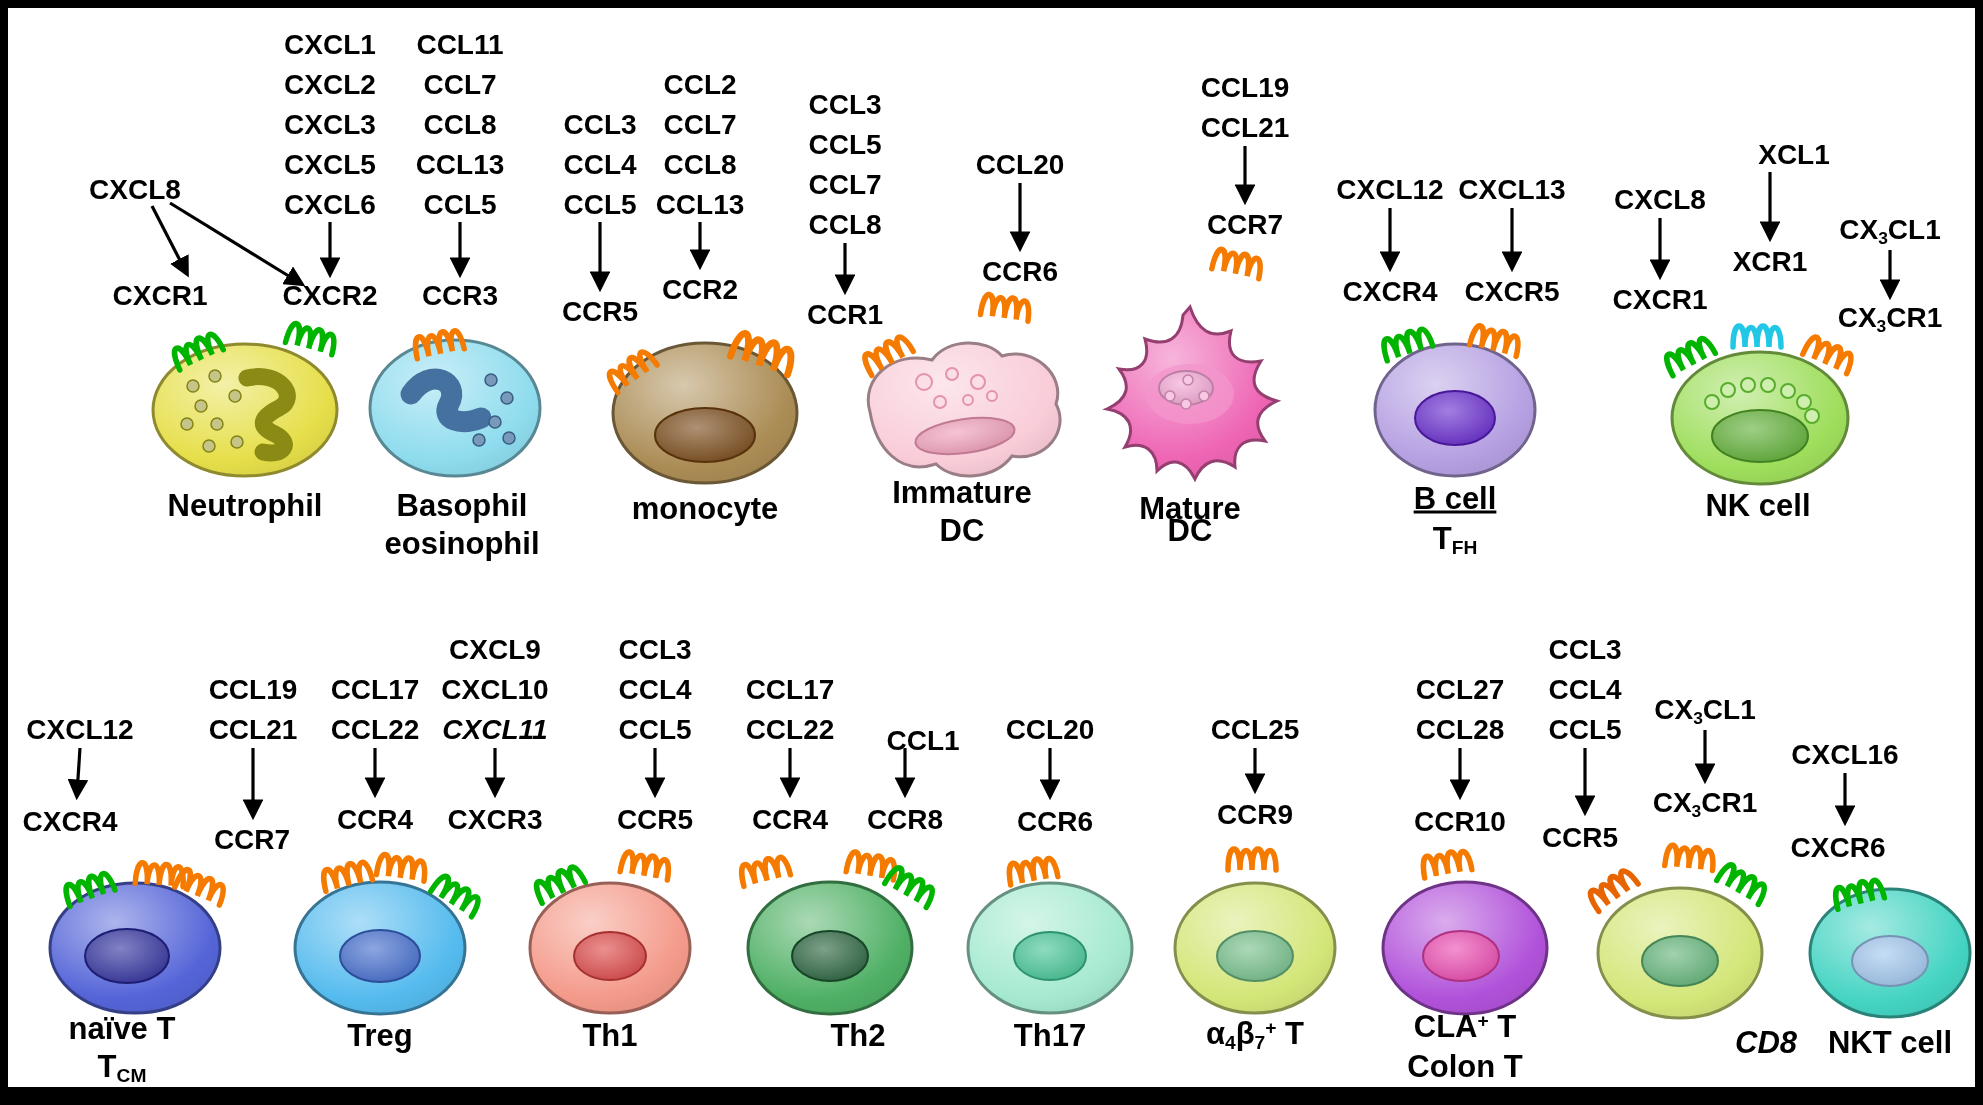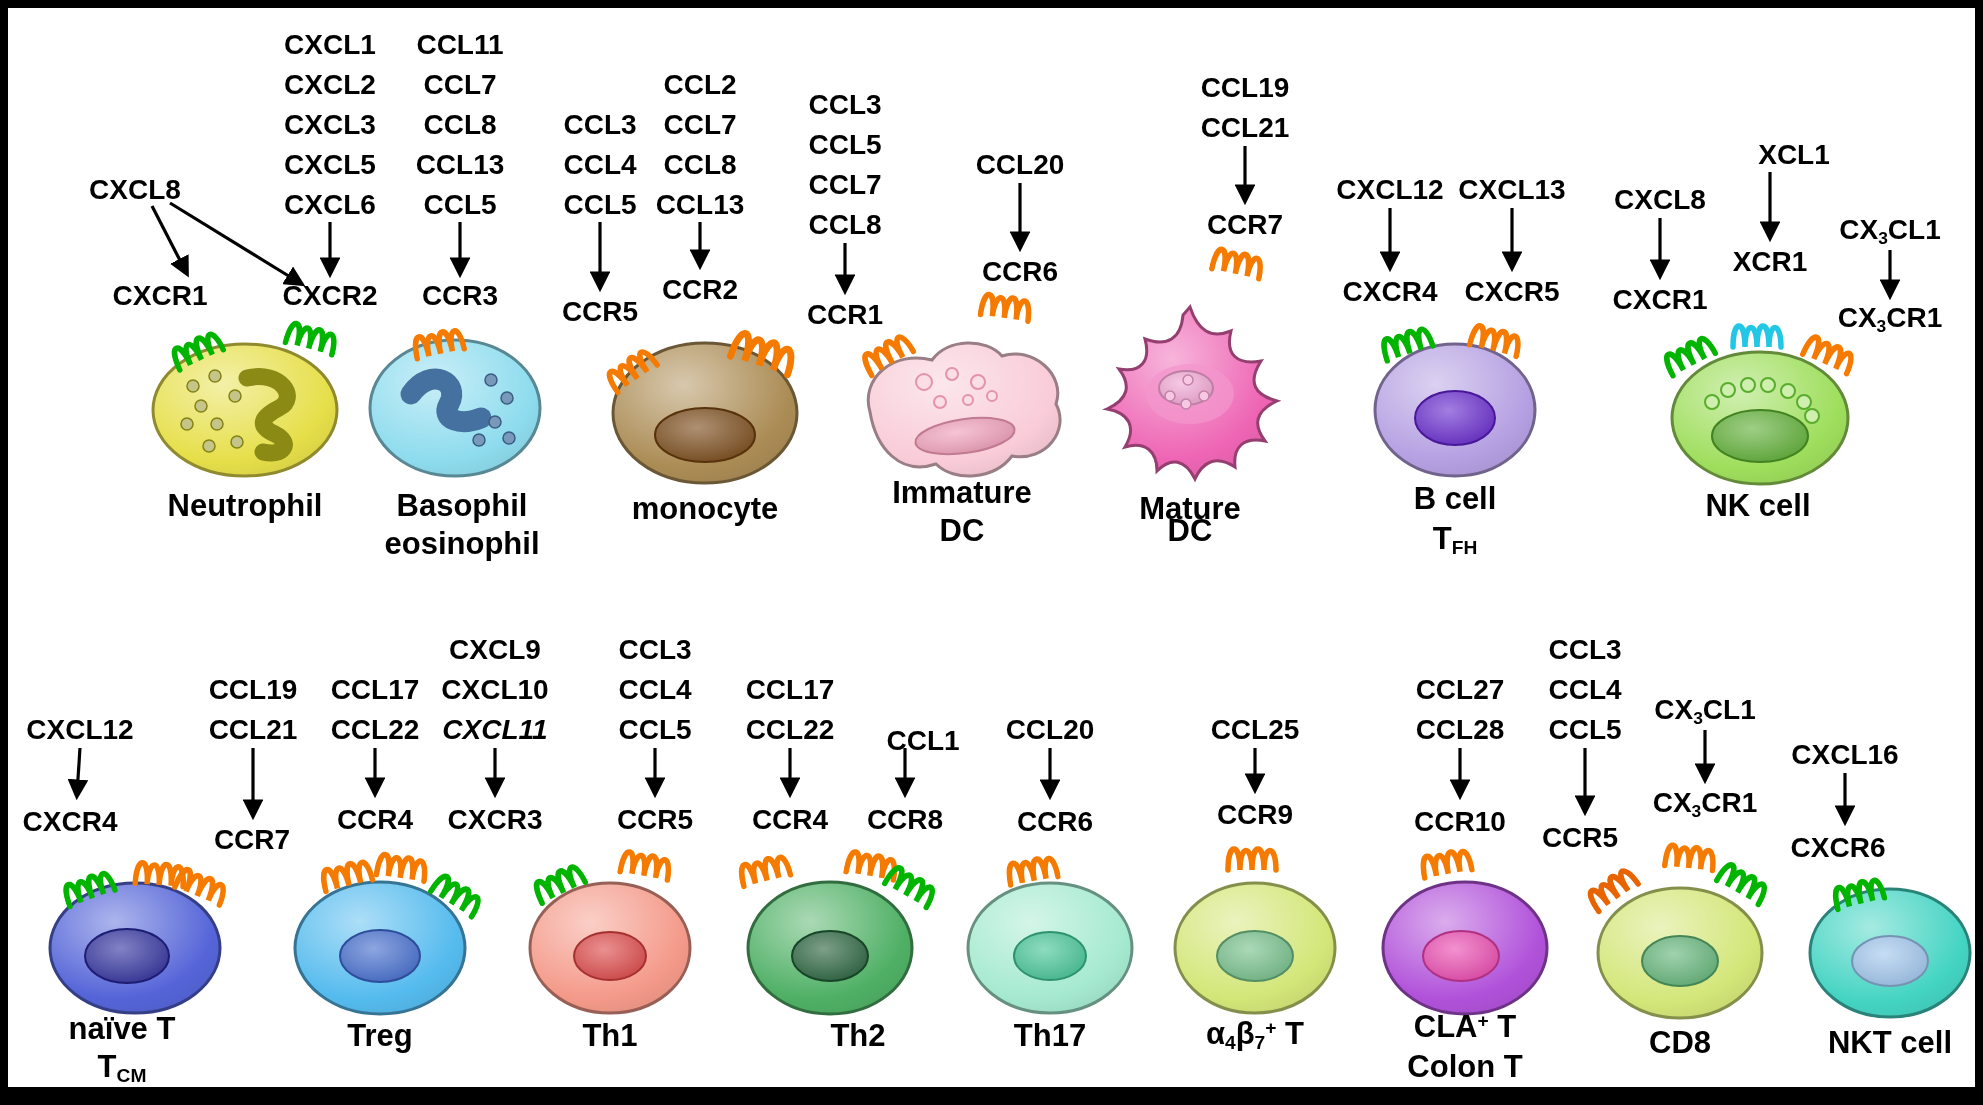--- a/index.html
+++ b/index.html
@@ -240,21 +240,21 @@
     <div class="t" style="left: 1390px; top: 190px;">CXCL12</div>
     <div class="t" style="left: 1512px; top: 190px;">CXCL13</div>
     <div class="t" style="left: 1390px; top: 292px;">CXCR4</div>
     <div class="icon" style="left: 1406px; top: 341px; transform: translate(-50%, -50%) rotate(-18deg) scale(1);"><svg width="54" height="42" viewBox="0 0 54 42">
         <path d="M3,36 C3,8 15,8 15,36 C15,10 27,10 27,36 C27,8 39,8 39,36 C39,10 51,10 51,36" fill="none" stroke="#00b400" stroke-width="5.5" stroke-linecap="round"></path>
       </svg></div>
     <div class="t" style="left: 1512px; top: 292px;">CXCR5</div>
     <div class="icon" style="left: 1496px; top: 338px; transform: translate(-50%, -50%) rotate(14deg) scale(1);"><svg width="54" height="42" viewBox="0 0 54 42">
         <path d="M3,36 C3,8 15,8 15,36 C15,10 27,10 27,36 C27,8 39,8 39,36 C39,10 51,10 51,36" fill="none" stroke="#f57a00" stroke-width="5.5" stroke-linecap="round"></path>
       </svg></div>
-    <div class="t cellname" style="left: 1455px; top: 498px;">B cell</div>
+    <div class="t cellname" style="left: 1455px; top: 498px; text-decoration: underline;">B cell</div>
     <div class="t cellname" style="left: 1455px; top: 540px;"><span>T</span><span class="sb">FH</span></div>
     <div class="cellwrap" style="left: 1760px; top: 420px;"><svg width="192" height="148" viewBox="0 0 192 148">
         <defs>
           <radialGradient id="g-nk-cell" cx="38%" cy="30%" r="90%">
             <stop offset="0%" stop-color="#d0efb1"></stop>
             <stop offset="65%" stop-color="#9ede5c"></stop>
             <stop offset="100%" stop-color="#8bc351"></stop>
           </radialGradient>
           <radialGradient id="n-nk-cell" cx="42%" cy="36%" r="85%">
             <stop offset="0%" stop-color="#9ecf85"></stop>
@@ -494,21 +494,21 @@
     <div class="icon" style="left: 1611px; top: 887px; transform: translate(-50%, -50%) rotate(-35deg) scale(1);"><svg width="54" height="42" viewBox="0 0 54 42">
         <path d="M3,36 C3,8 15,8 15,36 C15,10 27,10 27,36 C27,8 39,8 39,36 C39,10 51,10 51,36" fill="none" stroke="#e86400" stroke-width="5.5" stroke-linecap="round"></path>
       </svg></div>
     <div class="t" style="left: 1705px; top: 805px;"><span>CX</span><span class="sb">3</span><span>CR1</span></div>
     <div class="icon" style="left: 1690px; top: 855px; transform: translate(-50%, -50%) rotate(6deg) scale(1);"><svg width="54" height="42" viewBox="0 0 54 42">
         <path d="M3,36 C3,8 15,8 15,36 C15,10 27,10 27,36 C27,8 39,8 39,36 C39,10 51,10 51,36" fill="none" stroke="#f57a00" stroke-width="5.5" stroke-linecap="round"></path>
       </svg></div>
     <div class="icon" style="left: 1744px; top: 881px; transform: translate(-50%, -50%) rotate(30deg) scale(1);"><svg width="54" height="42" viewBox="0 0 54 42">
         <path d="M3,36 C3,8 15,8 15,36 C15,10 27,10 27,36 C27,8 39,8 39,36 C39,10 51,10 51,36" fill="none" stroke="#00b400" stroke-width="5.5" stroke-linecap="round"></path>
       </svg></div>
-    <div class="t cellname" style="left: 1680px; top: 1042px;">CD8</div>
+    <div class="t cellname" style="left: 1766px; top: 1042px; font-style: italic;">CD8</div>
     <div class="cellwrap" style="left: 1890px; top: 955px;"><svg width="176" height="144" viewBox="0 0 176 144">
         <defs>
           <radialGradient id="g-nkt-cell" cx="38%" cy="30%" r="90%">
             <stop offset="0%" stop-color="#a5eae2"></stop>
             <stop offset="65%" stop-color="#44d4c2"></stop>
             <stop offset="100%" stop-color="#3cbbab"></stop>
           </radialGradient>
           <radialGradient id="n-nkt-cell" cx="42%" cy="36%" r="85%">
             <stop offset="0%" stop-color="#c6ddf5"></stop>
             <stop offset="100%" stop-color="#89acd1"></stop>

